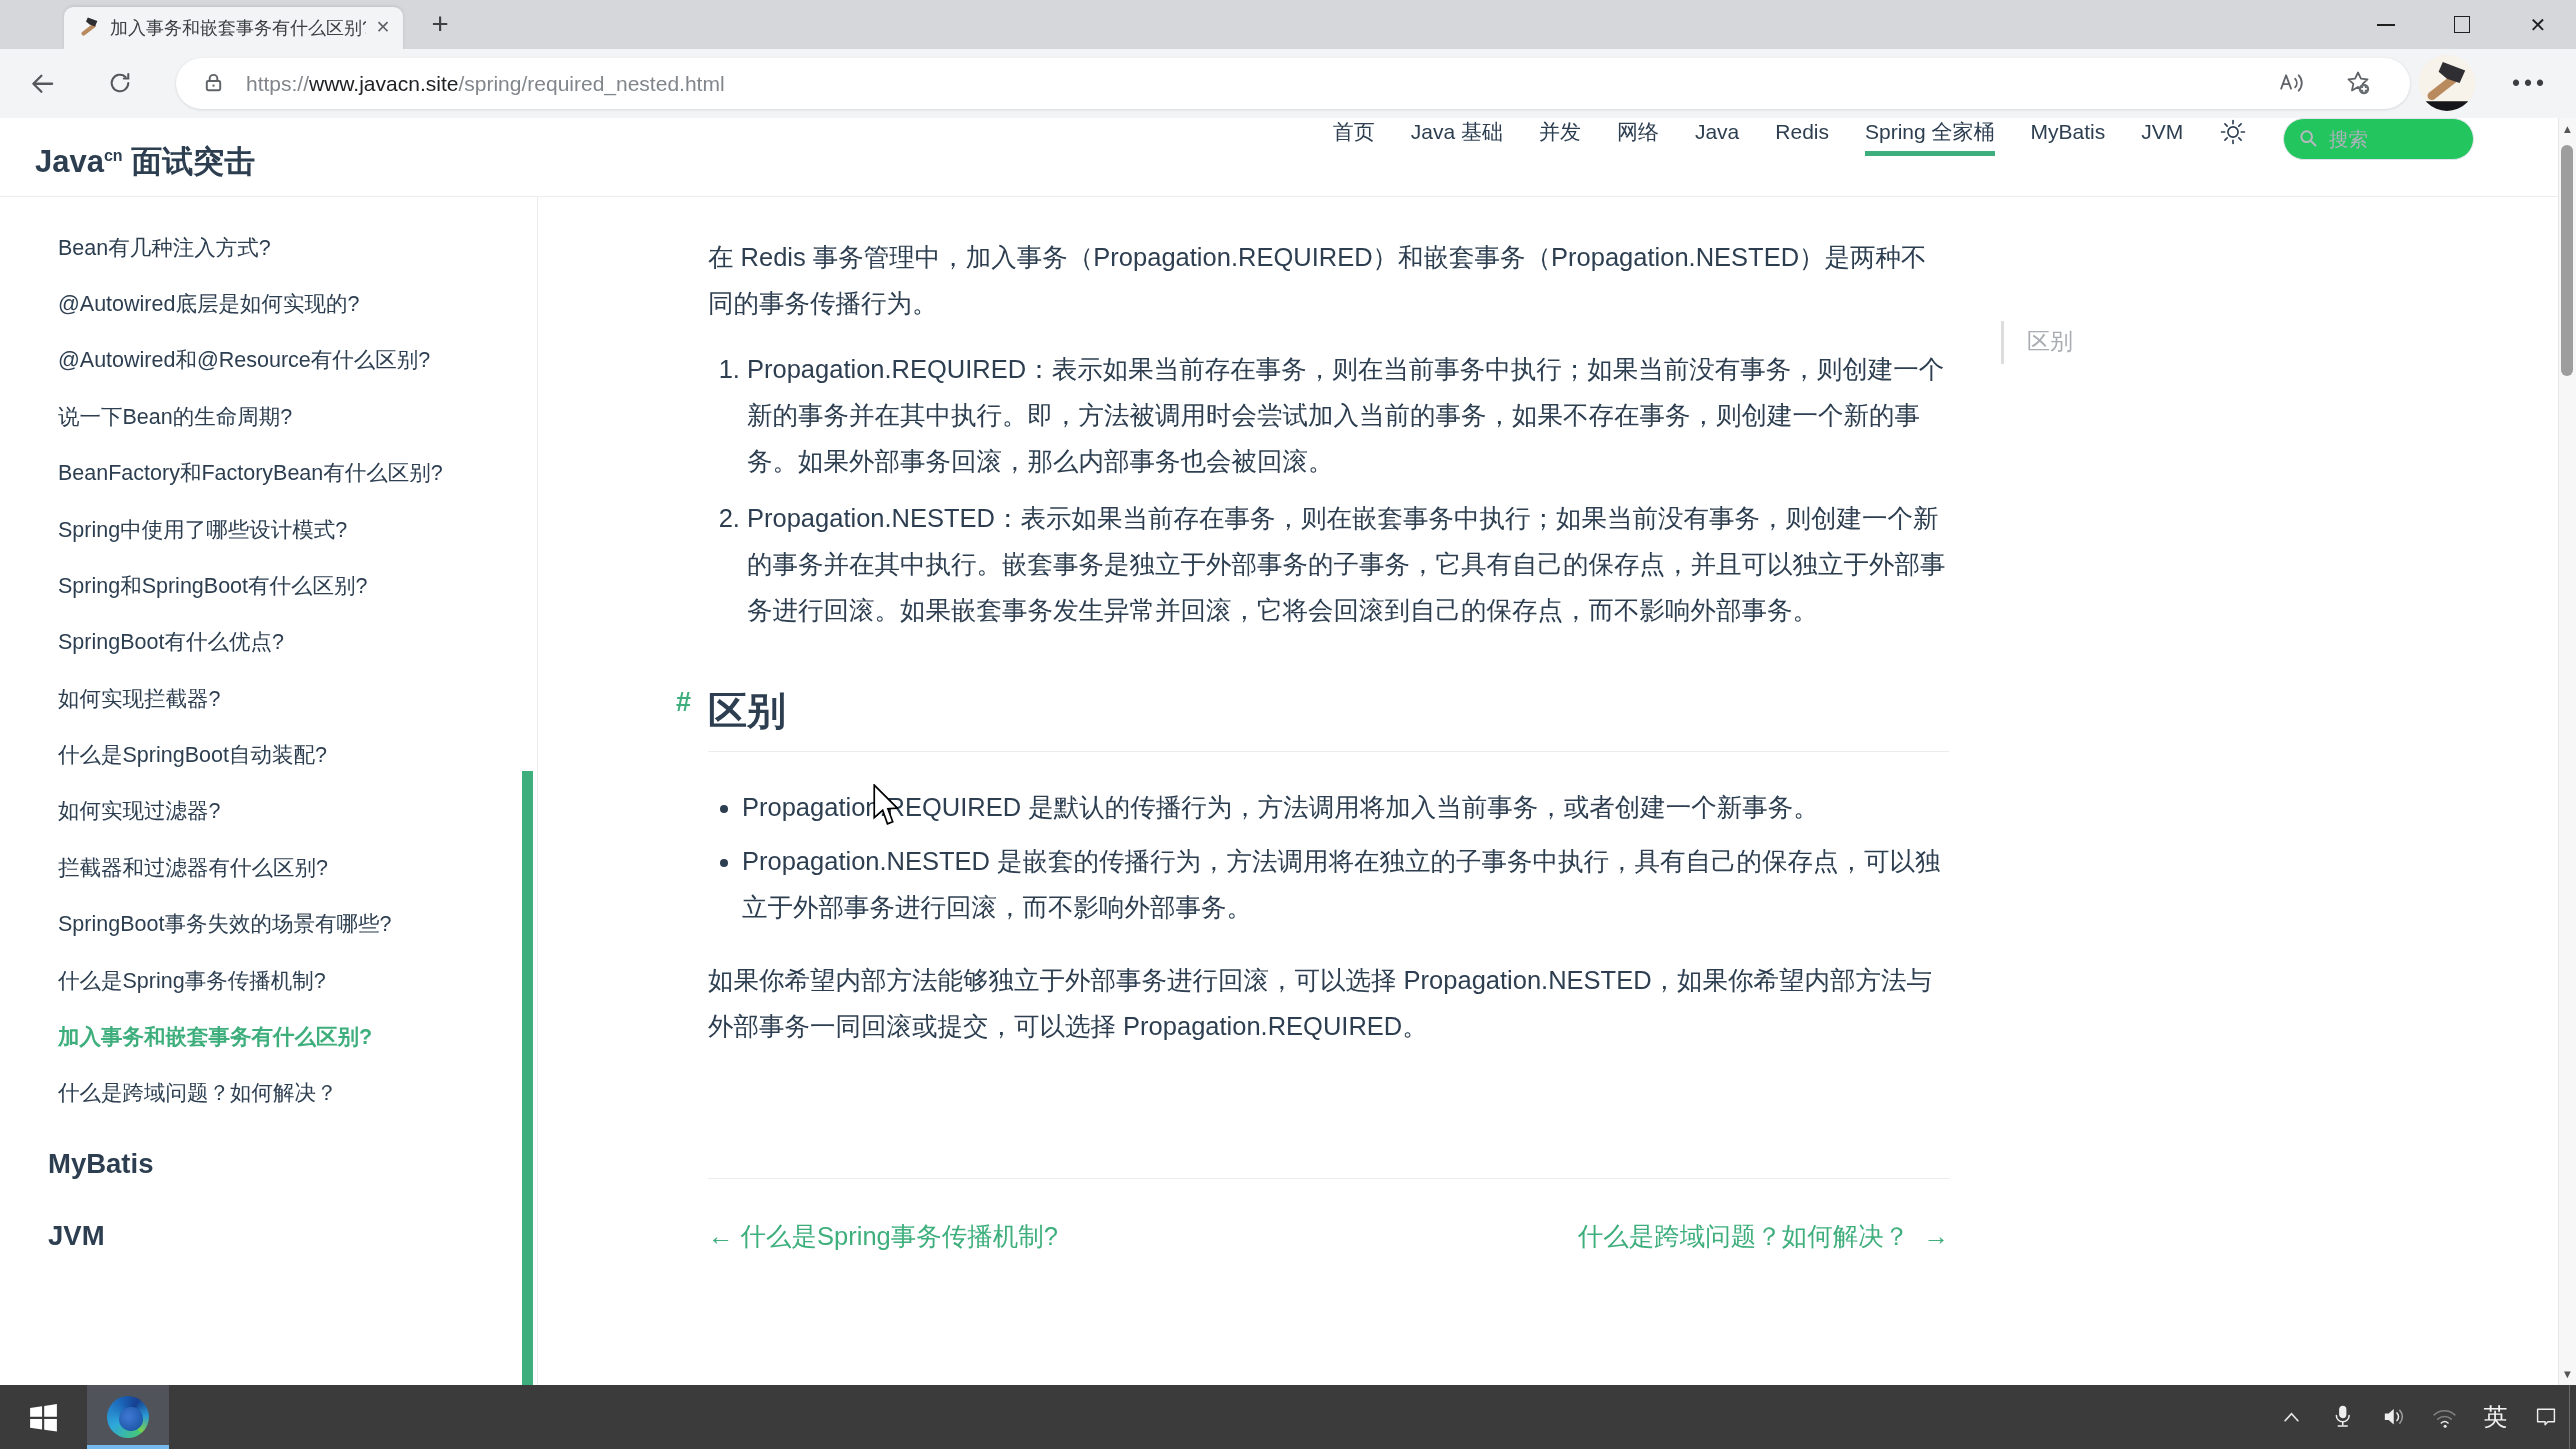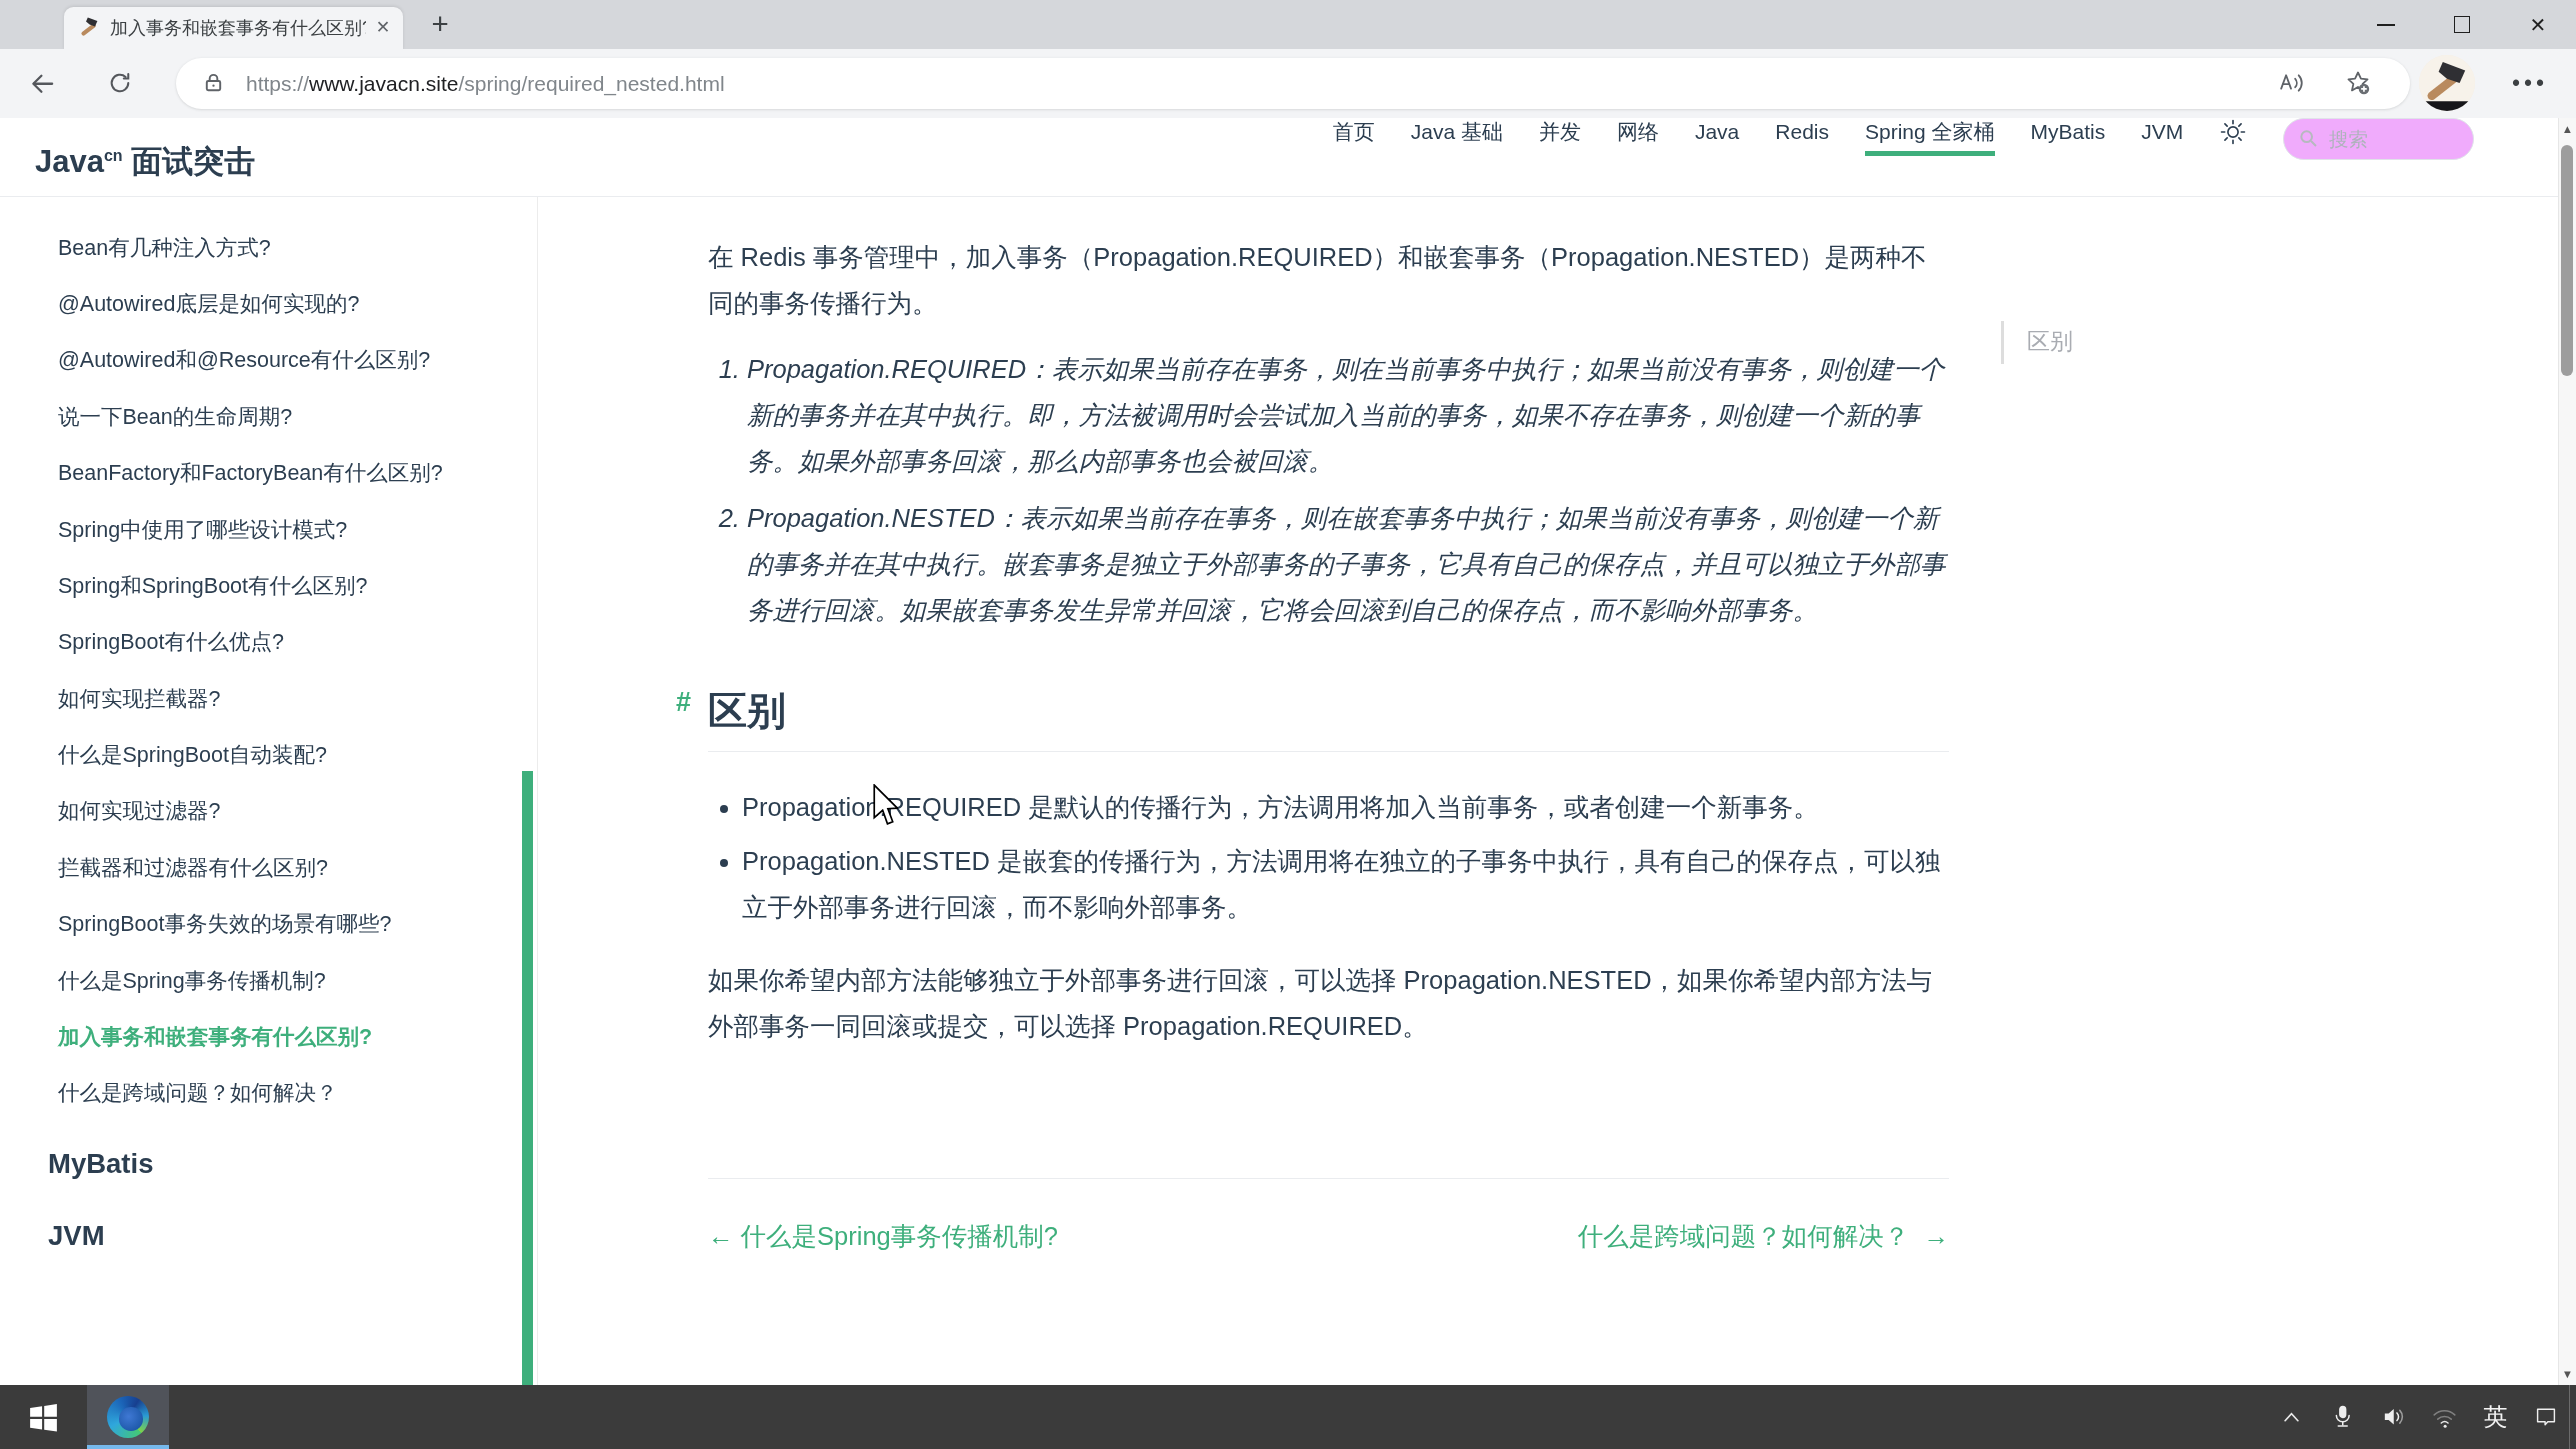--- a/index.html
+++ b/index.html
@@ -39,39 +39,39 @@
   #morebtn{position:absolute;left:2512px;top:14.8px;font-size:23px;letter-spacing:4px;color:#3c4043;line-height:39px;}
 
   
   #siteheader{position:absolute;left:0;top:118px;width:2559px;height:78px;background:#fff;
     border-bottom:1.3px solid #eaecef;z-index:5;}
   #logo{position:absolute;left:35px;top:18px;font-size:31px;font-weight:700;color:#2c3e50;line-height:40px;text-align:center;}
   #logo sup{font-size:16px;font-weight:700;}
   #headnav{position:absolute;right:85px;top:0;height:78px;display:flex;align-items:flex-start;gap:36px;}
   .navitem{position:relative;font-size:21px;color:#2c3e50;font-weight:500;line-height:27px;cursor:pointer;}
   .navitem.active::after{content:"";position:absolute;left:0;right:0;bottom:-10.7px;height:4.7px;background:#3eaf7c;}
-  #searchbox{width:162px;height:40px;border:1.3px solid #e0e3e9;border-radius:21.5px;background:#f0abfc;
+  #searchbox{width:162px;height:40px;border:1.3px solid #e0e3e9;border-radius:21.5px;background:#22c55e;
     display:flex;align-items:center;gap:9.4px;padding:0 13.4px;}
   #searchbox input{border:none;outline:none;font-size:19.5px;width:101px;color:#2c3e50;background:transparent;
     font-family:"Liberation Sans","DejaVu Sans",sans-serif;}
   #searchbox input::placeholder{color:#aeb3bc;}
 
   
   #sidebar{position:absolute;left:0;top:196px;width:537px;height:1189px;background:#fff;
     border-right:0.7px solid #ececec;overflow:hidden;}
   #sidebar ul{list-style:none;margin:24px 0 0;padding:0;}
   #sidebar li{padding:8.7px 59px 8.7px 58px;font-size:21.5px;line-height:39px;color:#2c3e50;cursor:pointer;}
   #sidebar li.active{color:#3eaf7c;font-weight:700;}
   .sidebar-section{padding:20px 40px 8.7px 48px;font-size:27.5px;font-weight:700;color:#2c3e50;line-height:43px;cursor:pointer;}
   #sidebar-scroll{position:absolute;left:522px;top:771px;width:11.4px;height:614px;background:#3eaf7c;z-index:6;}
 
   
   #main{position:absolute;left:708px;top:196px;width:1241px;color:#2c3e50;font-size:25.5px;line-height:46px;}
   #main p.intro{margin:38px 0 0;}
-  #main ol{margin:20px 0 0;padding-left:39px;font-style:italic;}
+  #main ol{margin:20px 0 0;padding-left:39px;}
   #main ol li{margin:10.7px 0;}
   #main h2{position:relative;margin:54px 0 0;padding-bottom:17.4px;border-bottom:1.3px solid #eaecef;
     font-size:39px;font-weight:700;color:#2c3e50;line-height:47px;}
   #main h2 .hash{position:absolute;left:-32px;bottom:25.5px;font-size:27px;color:#3eaf7c;font-weight:700;}
   #main ul{margin:32px 0 0;padding-left:34px;list-style:disc;}
   #main ul li{margin:8px 0;}
   #main p.concl{margin:27px 0 0;}
   #pagenav{margin-top:129px;border-top:1.3px solid #eaecef;padding-top:34px;display:flex;
     justify-content:space-between;font-size:25.5px;}
   .navlink{color:#3eaf7c;text-decoration:none;cursor:pointer;}

